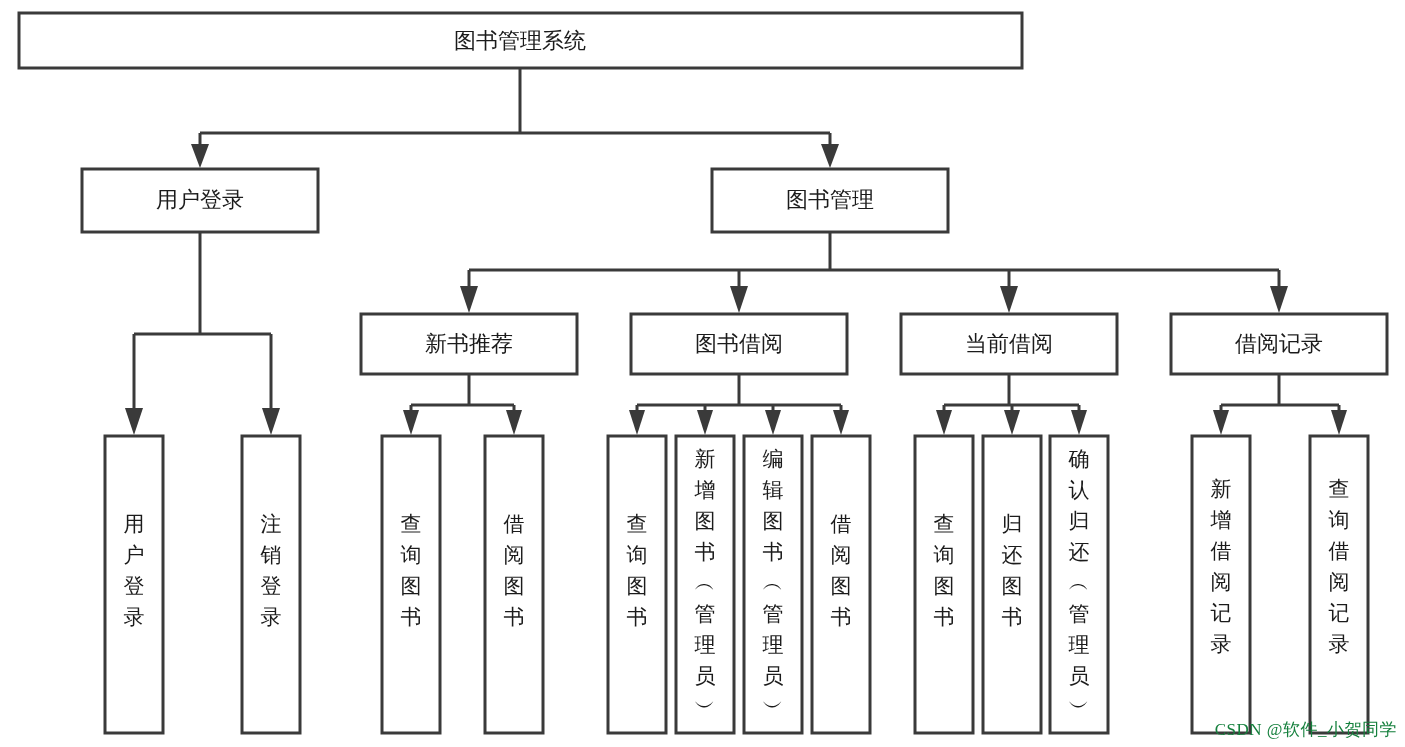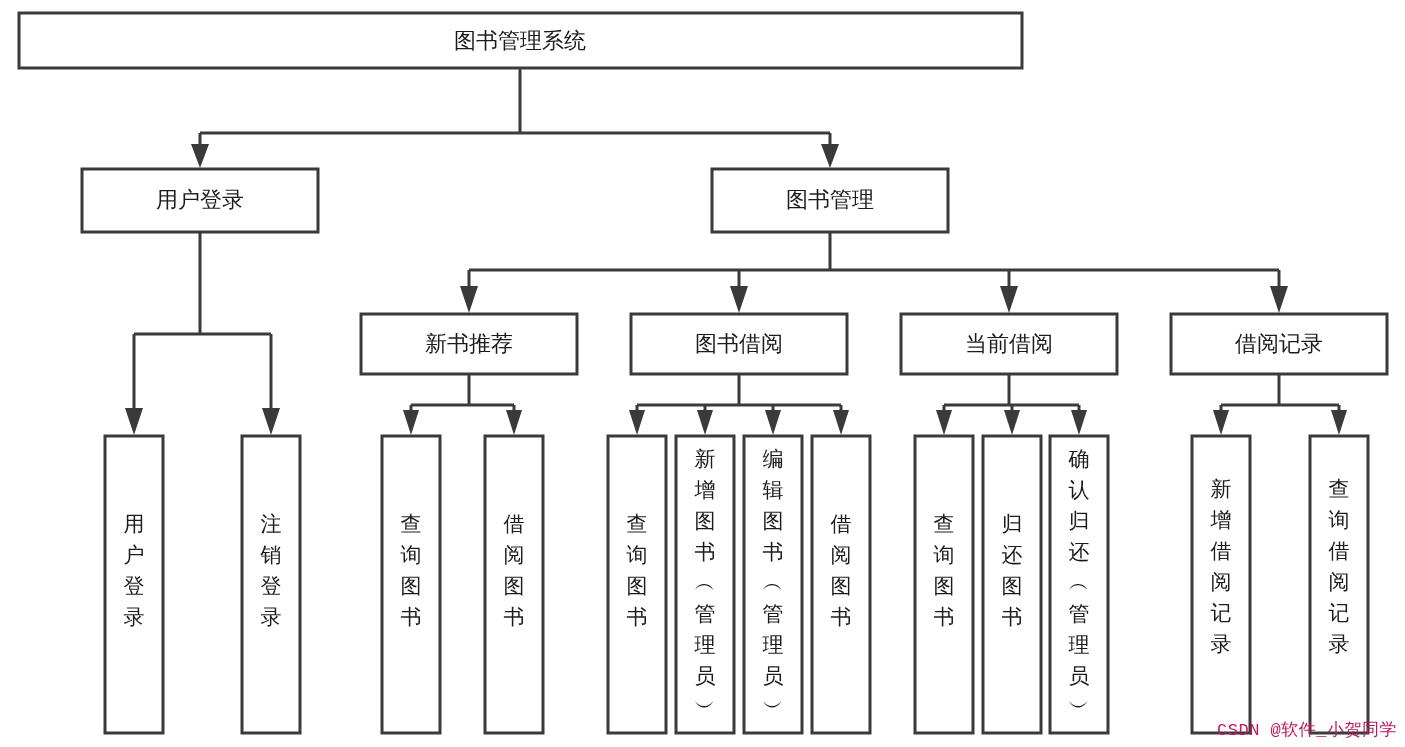--- a/index.html
+++ b/index.html
@@ -53,23 +53,23 @@
   .node-label-v {
     font-family: "DejaVu Sans", "Liberation Sans", sans-serif;
     font-size: 21px;
     fill: #1b1b1b;
     text-anchor: middle;
   }
   .watermark {
     position: absolute;
     right: 8px;
     bottom: 6px;
-    font-family: Liberation Mono, monospace;
+    font-family: Liberation Serif, serif;
     font-size: 17px;
-    color: #be185d;
+    color: #15803d;
     letter-spacing: 0.5px;
     white-space: nowrap;
     user-select: none;
   }
 </style>
 </head>
 <body>
 
 <div id="diagram-root">
 

